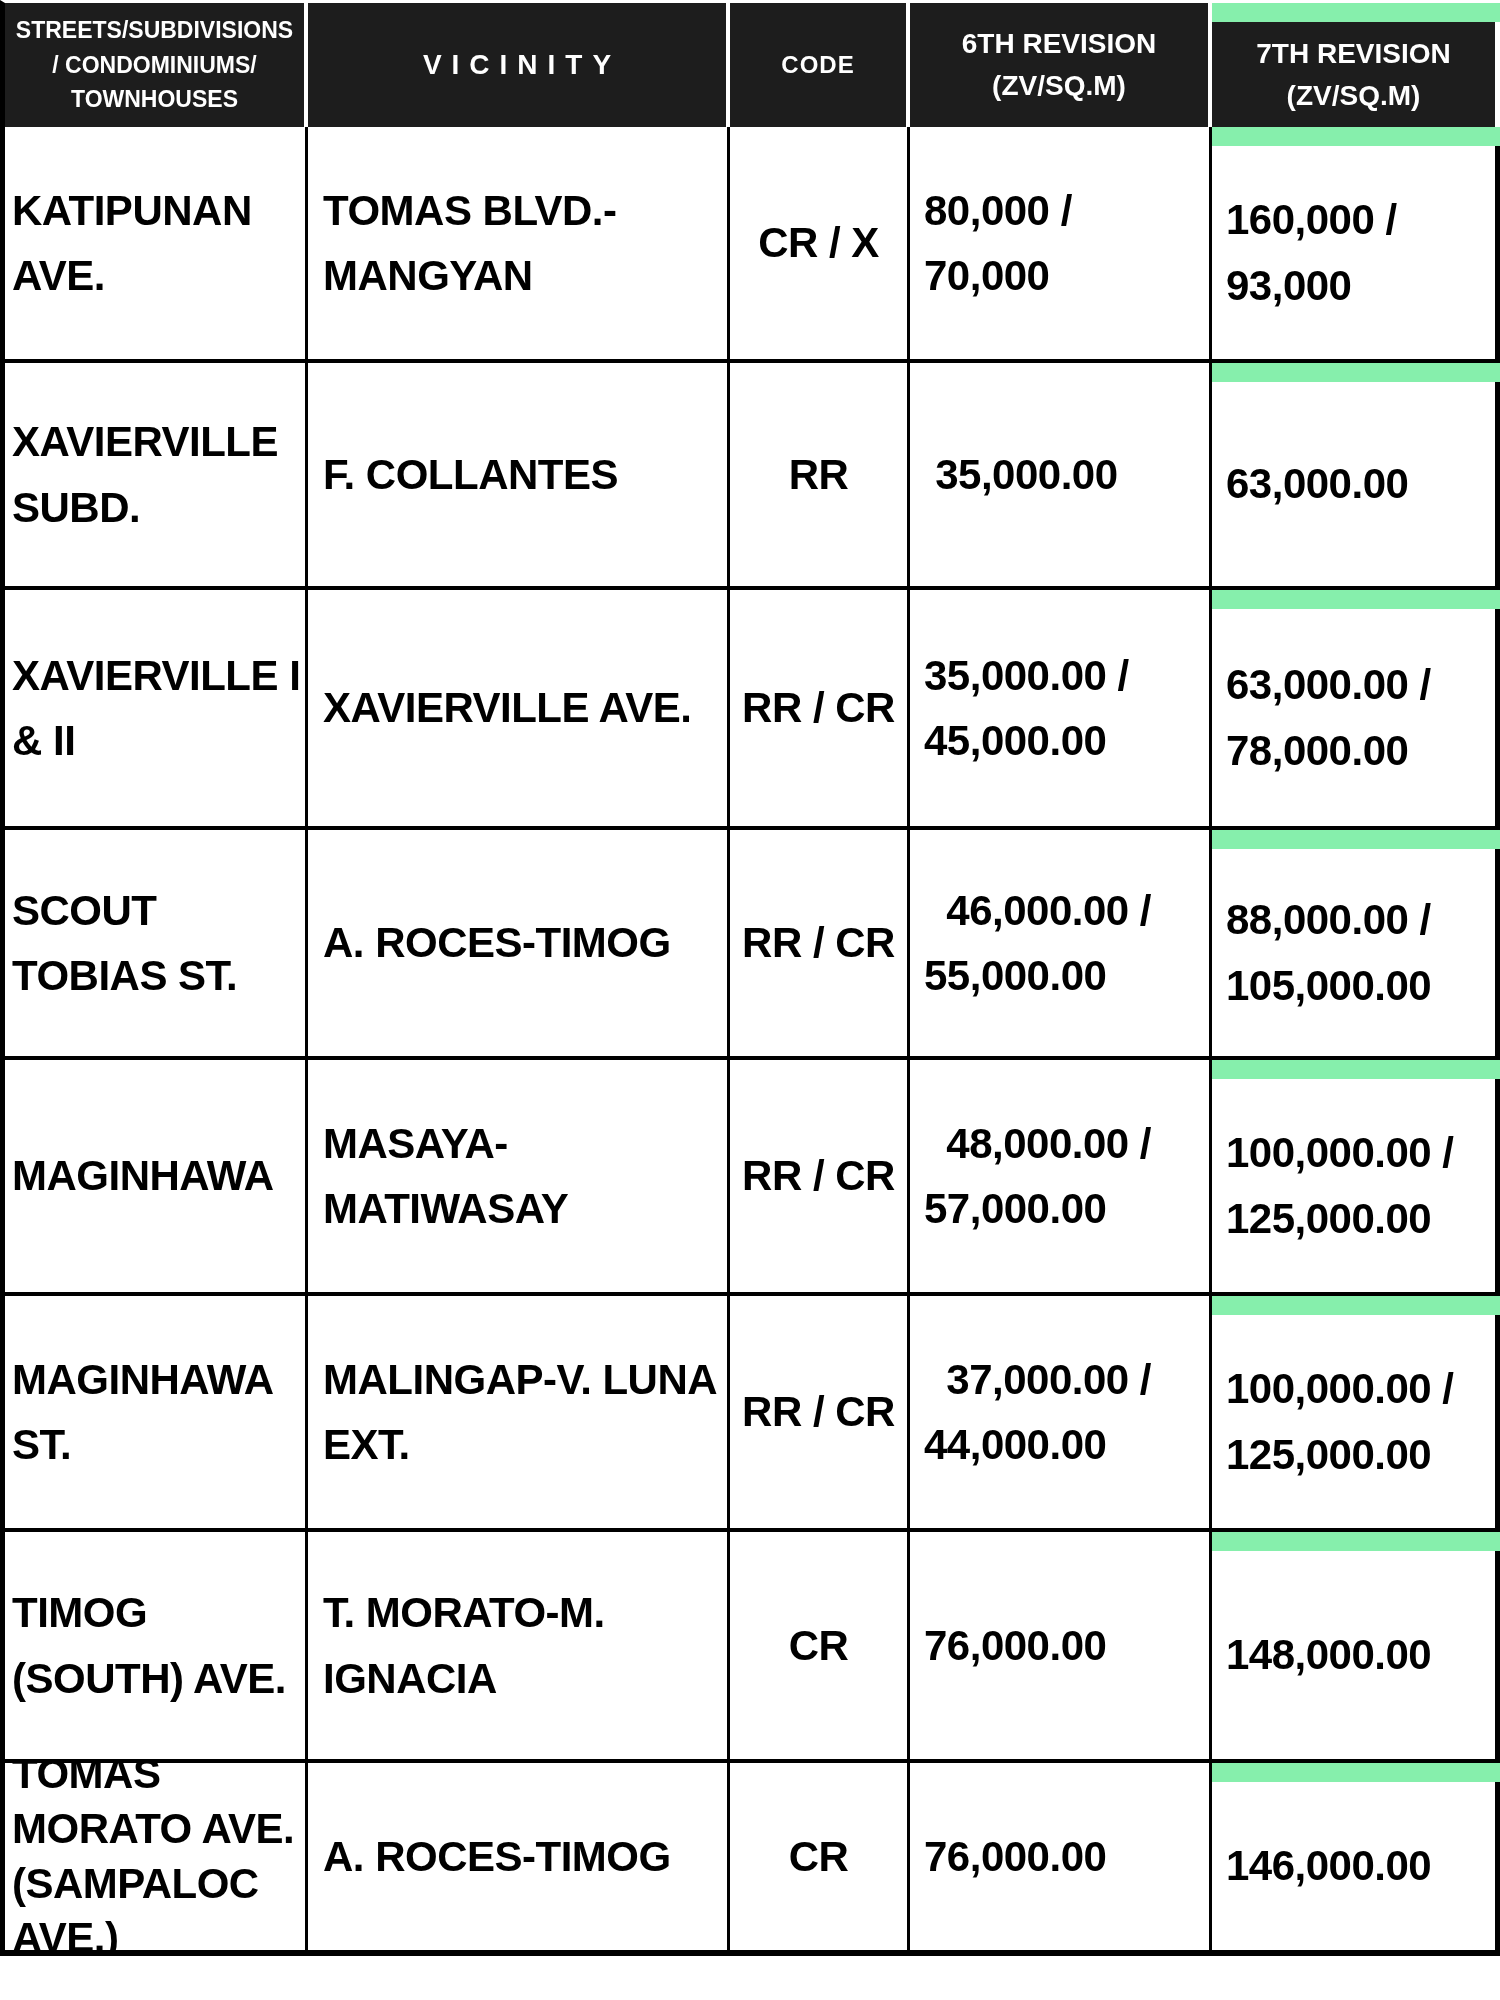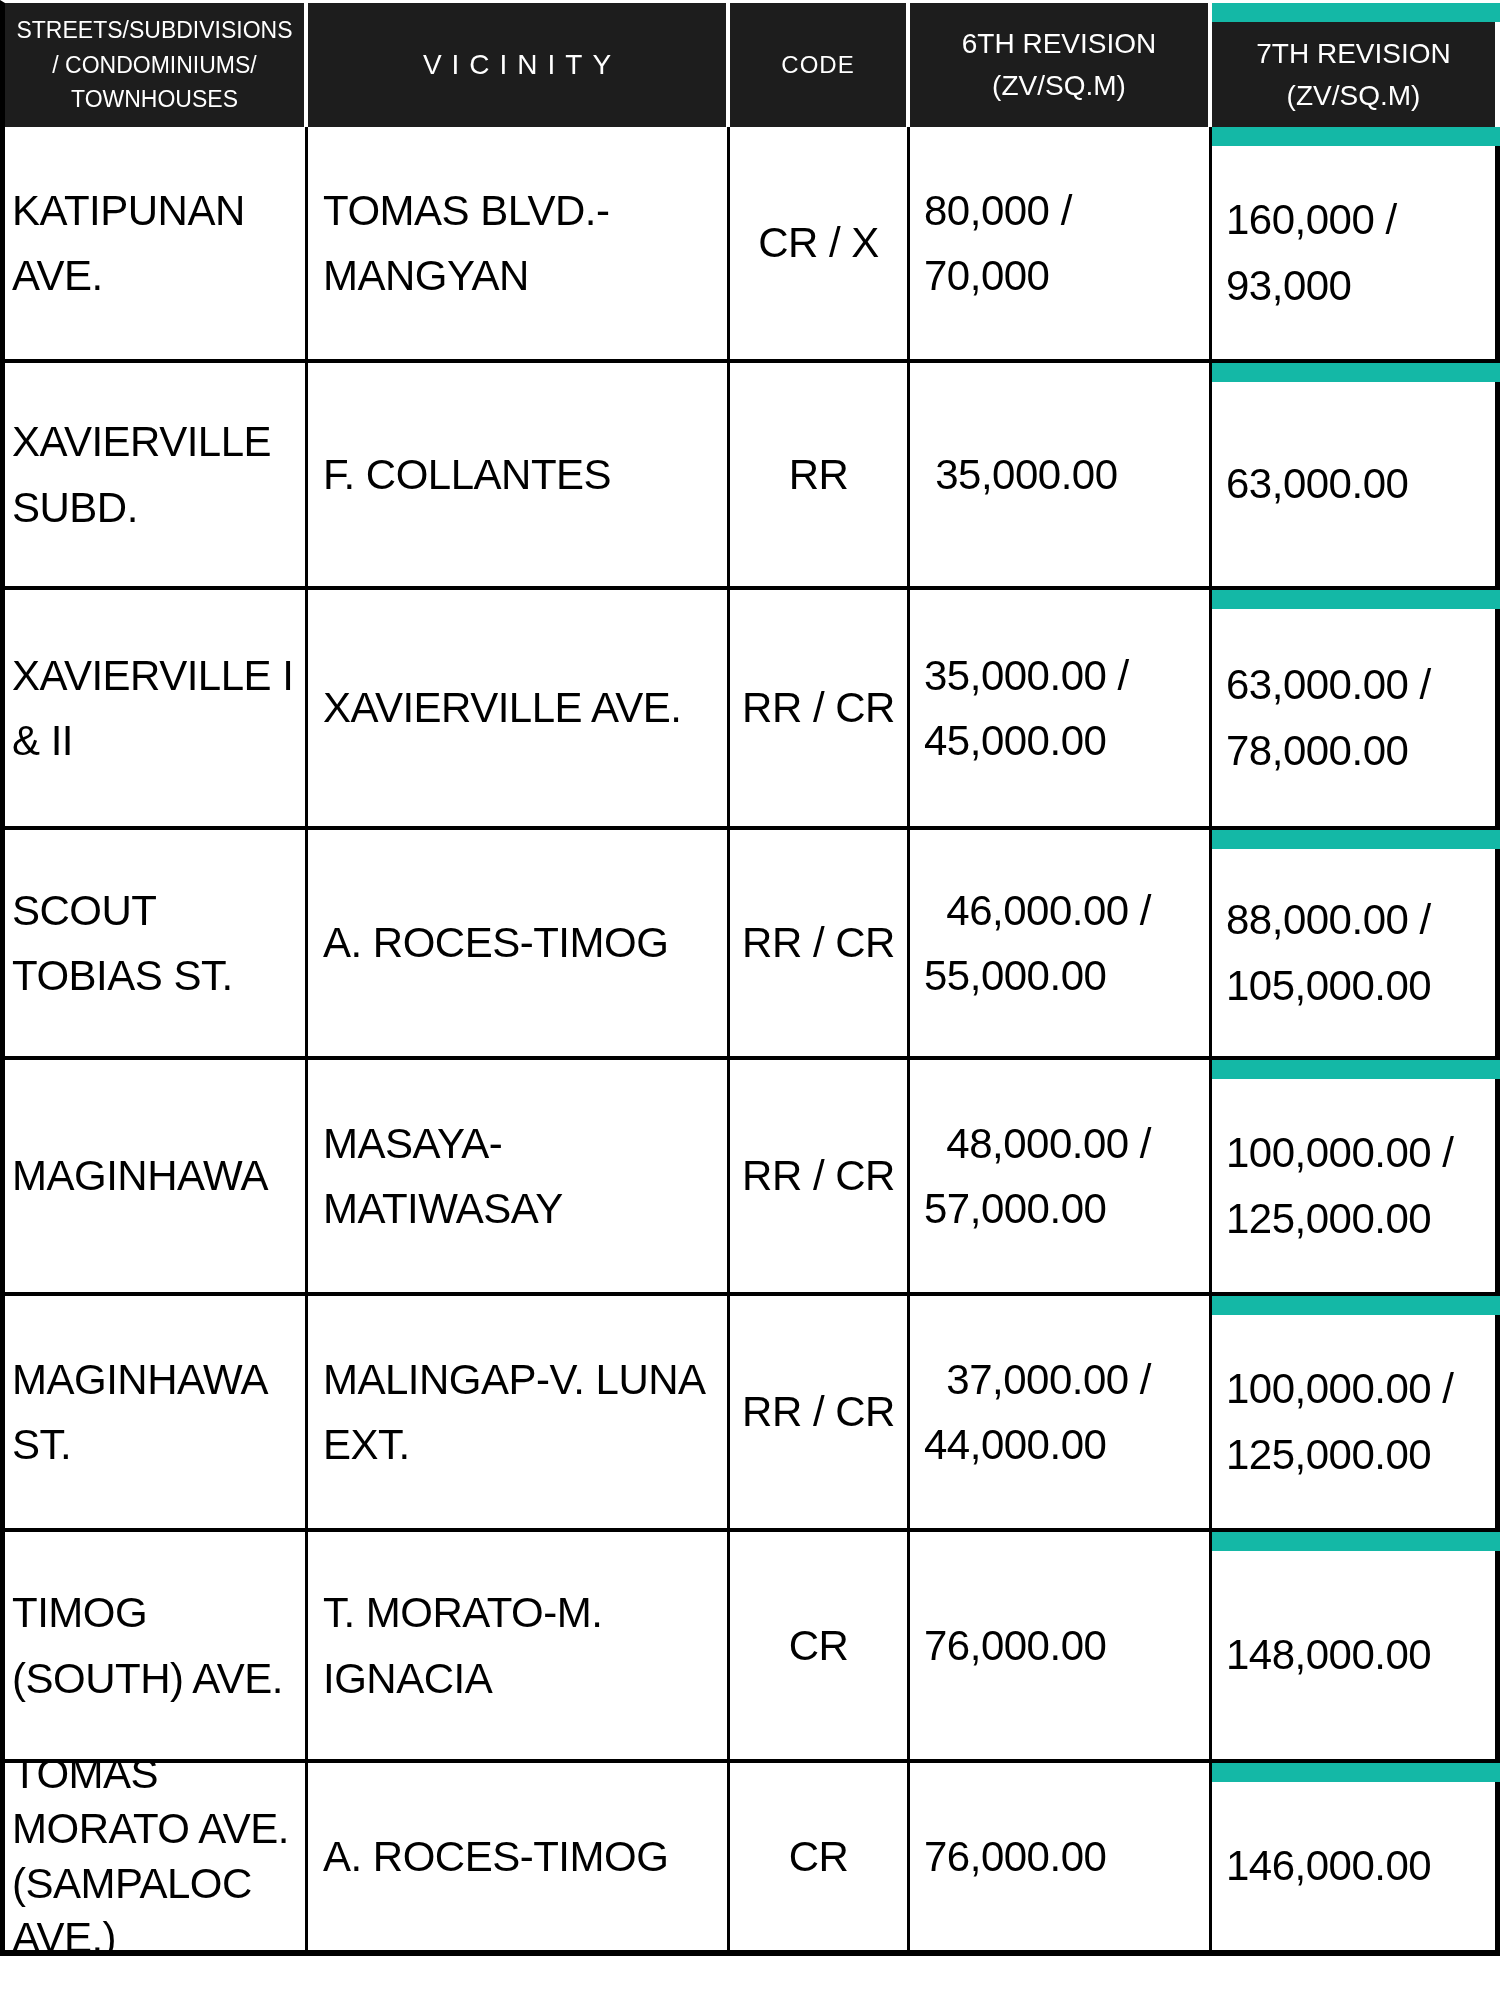--- a/index.html
+++ b/index.html
@@ -5,28 +5,28 @@
   html, body {
     margin: 0;
     padding: 0;
     background: #ffffff;
   }
   .zv-table {
     position: relative;
     width: 1500px;
     height: 1956px;
     box-sizing: border-box;
-    background: #14b8a6;
+    background: #86efac;
     border-left: 5px solid #000000;
     border-top: 3px solid #ffffff;
     display: grid;
     grid-template-columns: 303px 422px 180px 302px 1fr;
     grid-template-rows: 124px 236px 227px 240px 230px 236px 236px 231px 1fr;
     font-family: "Liberation Sans", "DejaVu Sans", sans-serif;
-    font-weight: 400;
+    font-weight: 700;
     color: #000000;
   }
   .cell {
     box-sizing: border-box;
     border-right: 3px solid #000000;
     border-bottom: 4px solid #000000;
     display: flex;
     align-items: center;
     overflow: hidden;
     background: #ffffff;

